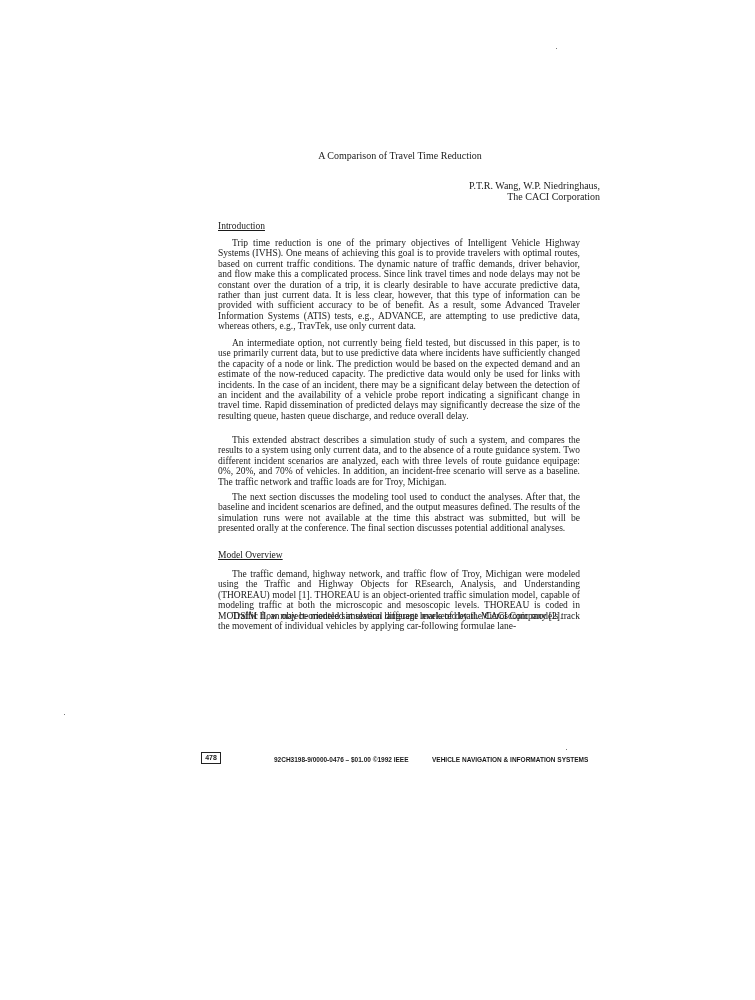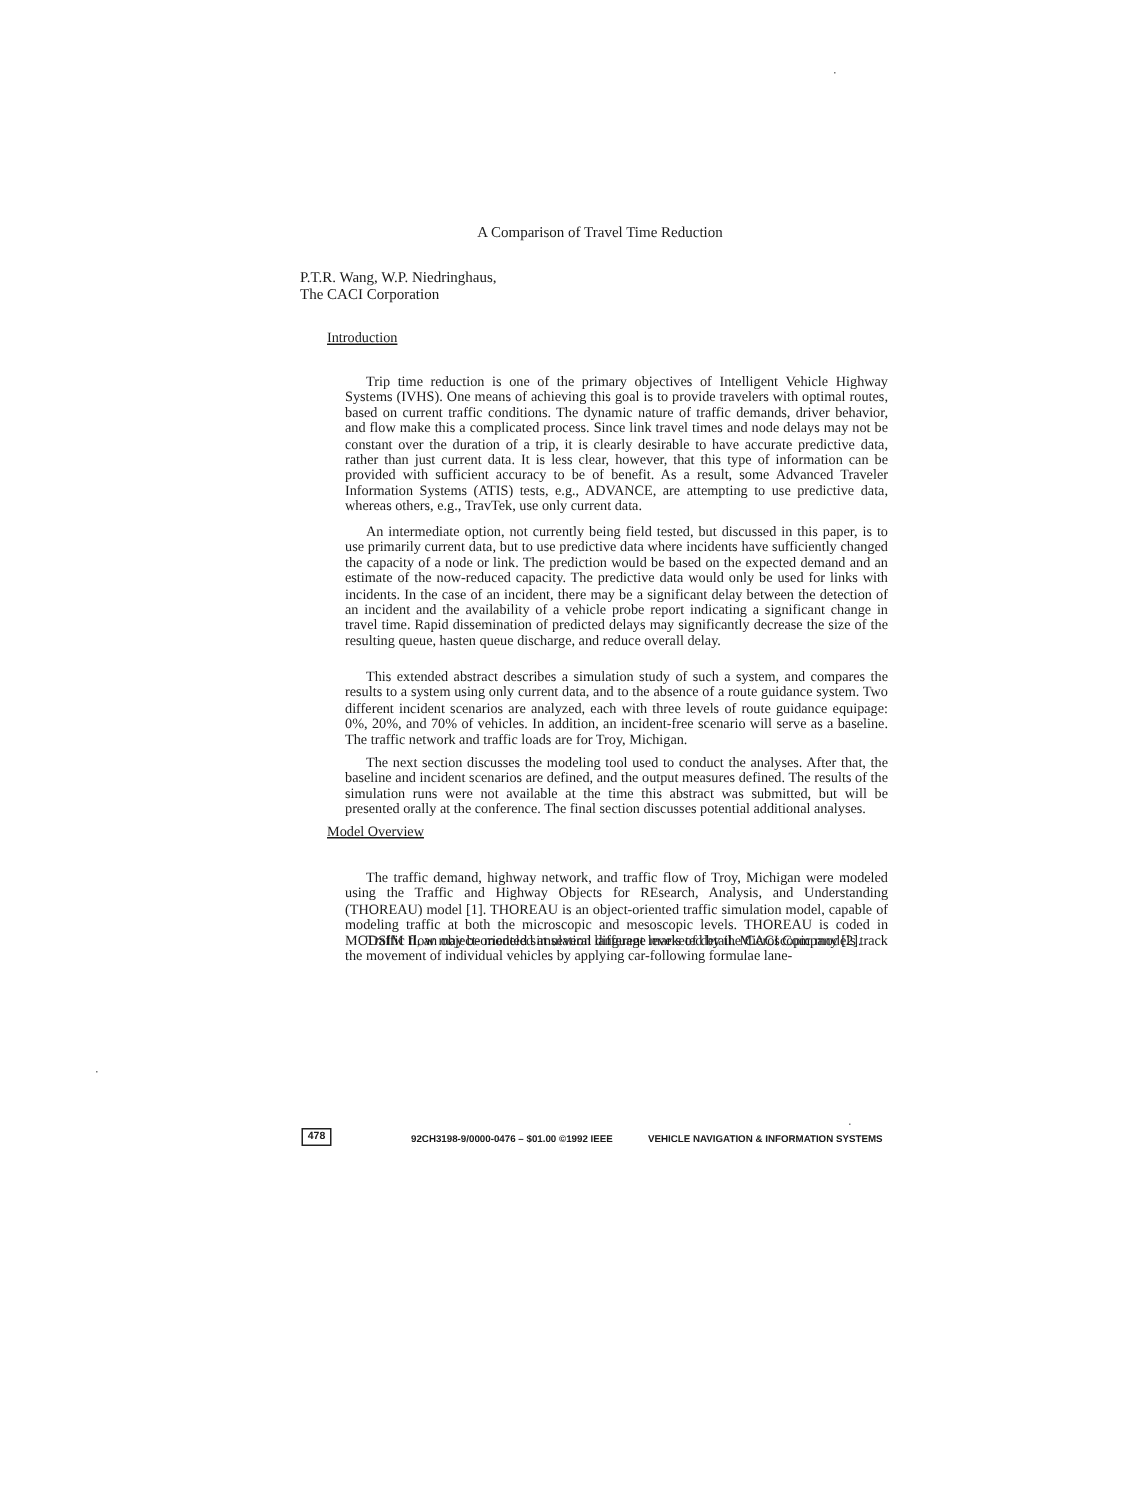--- a/index.html
+++ b/index.html
@@ -1,21 +1,21 @@
 <!DOCTYPE html>
 <html><head>
   <meta charset="utf-8">
   <style>
     html, body { margin: 0; padding: 0; background: #ffffff; }
     body { width: 755px; height: 1000px; position: relative; overflow: hidden; font-family: "Liberation Serif", serif; color: #1a1a1a; }
     .page { position: absolute; left: 0; top: 0; width: 755px; height: 1000px; }
     .title-block { position: absolute; left: 200px; top: 150px; width: 400px; text-align: center; font-size: 10px; line-height: 11px; }
-    .authors { position: absolute; left: 200px; top: 180px; width: 400px; text-align: left; font-size: 10px; line-height: 11px; }
+    .authors { position: absolute; left: 200px; top: 180px; width: 400px; text-align: right; font-size: 10px; line-height: 11px; }
     .section-head { position: absolute; left: 218px; font-size: 9.5px; text-decoration: underline; }
-    .para { position: absolute; left: 218px; width: 362px; font-size: 9.5px; line-height: 10.4px; text-align: justify; text-indent: 14px; margin: 12px; }
+    .para { position: absolute; left: 218px; width: 362px; font-size: 9.5px; line-height: 10.4px; text-align: justify; text-indent: 14px; margin: 0; }
     .footer-page { position: absolute; left: 201px; top: 752px; width: 18px; height: 10px; border: 1px solid #222; font-family: "Liberation Sans", sans-serif; font-size: 7px; font-weight: bold; text-align: center; line-height: 10px; }
     .footer-code { position: absolute; left: 274px; top: 756px; font-family: "Liberation Sans", sans-serif; font-size: 6.5px; font-weight: bold; white-space: nowrap; }
     .footer-journal { position: absolute; left: 432px; top: 756px; font-family: "Liberation Sans", sans-serif; font-size: 6.5px; font-weight: bold; white-space: nowrap; }
     .speck { position: absolute; width: 1px; height: 1px; background: #777; }
   </style>
 </head>
 <body>
 
 <div class="page">
 

